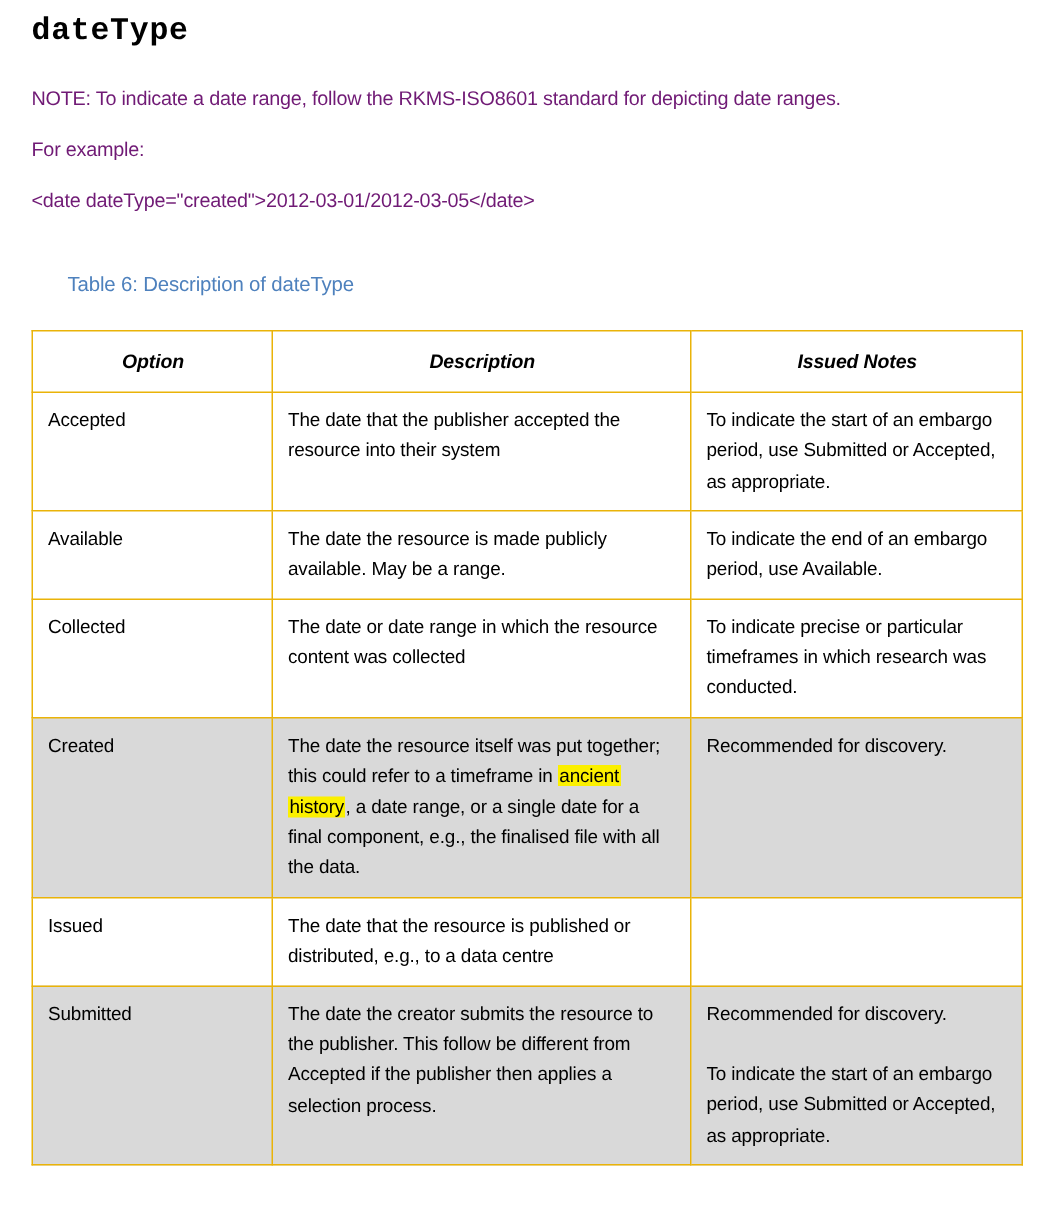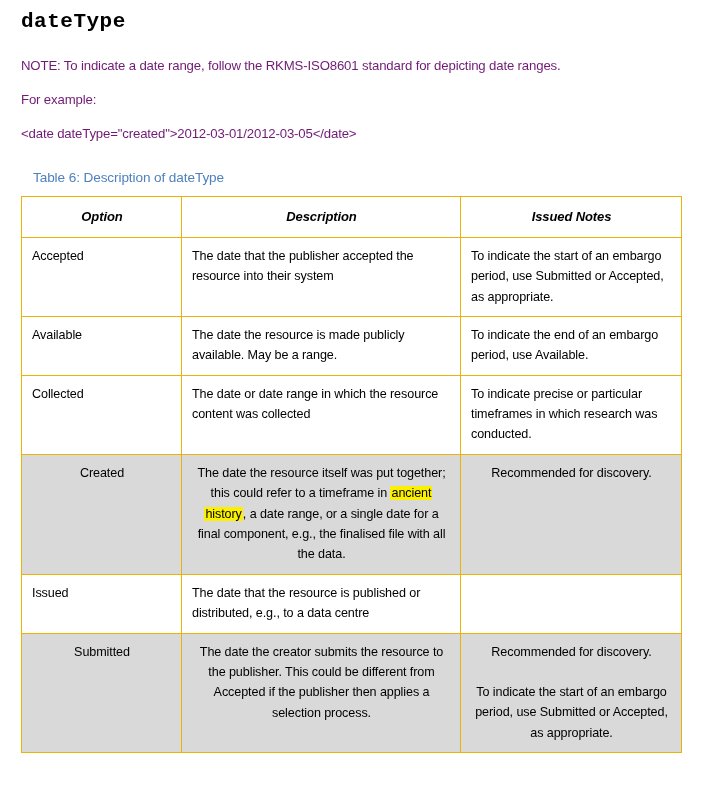--- a/index.html
+++ b/index.html
@@ -37,21 +37,21 @@
     line-height: 1.35;
     margin: 0;
     padding-top: 16px;
     color: #701a75;
     letter-spacing: -0.15px;
   }
   .para.first { padding-top: 22px; }
   .table-caption {
     font-size: 13.6px;
     color: #4e81bd;
-    margin: 4px;
+    margin: 16px;
     padding-top: 23px;
     padding-bottom: 7px;
     padding-left: 8px;
     letter-spacing: -0.1px;
   }
   table.desc-table {
     border-collapse: collapse;
     width: 660px;
     table-layout: fixed;
     margin: 0;
@@ -73,21 +73,20 @@
     text-align: center;
     font-weight: bold;
     font-style: italic;
     font-size: 13px;
     padding-top: 9px;
     padding-bottom: 10px;
     vertical-align: middle;
   }
   table.desc-table tr.shaded > td {
     background: #d9d9d9;
-    text-align: center;
   }
   td.cell-option { white-space: nowrap; }
   .cell-p { margin: 0; }
   .cell-p + .cell-p { margin-top: 20px; }
   .hl {
     background: #fbf000;
     padding: 0 1px;
     box-decoration-break: clone;
     -webkit-box-decoration-break: clone;
   }
@@ -160,21 +159,21 @@
         <tr>
           <td class="cell-option">Issued</td>
           <td>
             <p class="cell-p">The date that the resource is published or distributed, e.g., to a data centre</p>
           </td>
           <td></td>
         </tr>
         <tr class="shaded">
           <td class="cell-option">Submitted</td>
           <td>
-            <p class="cell-p">The date the creator submits the resource to the publisher. This could be different from Accepted if the publisher then applies a selection process.</p>
+            <p class="cell-p">The date the creator submits the resource to the publisher. This follow be different from Accepted if the publisher then applies a selection process.</p>
           </td>
           <td>
             <p class="cell-p">Recommended for discovery.</p>
             <p class="cell-p">To indicate the start of an embargo period, use Submitted or Accepted, as appropriate.</p>
           </td>
         </tr>
       </tbody>
   </table>
 
 </div>

